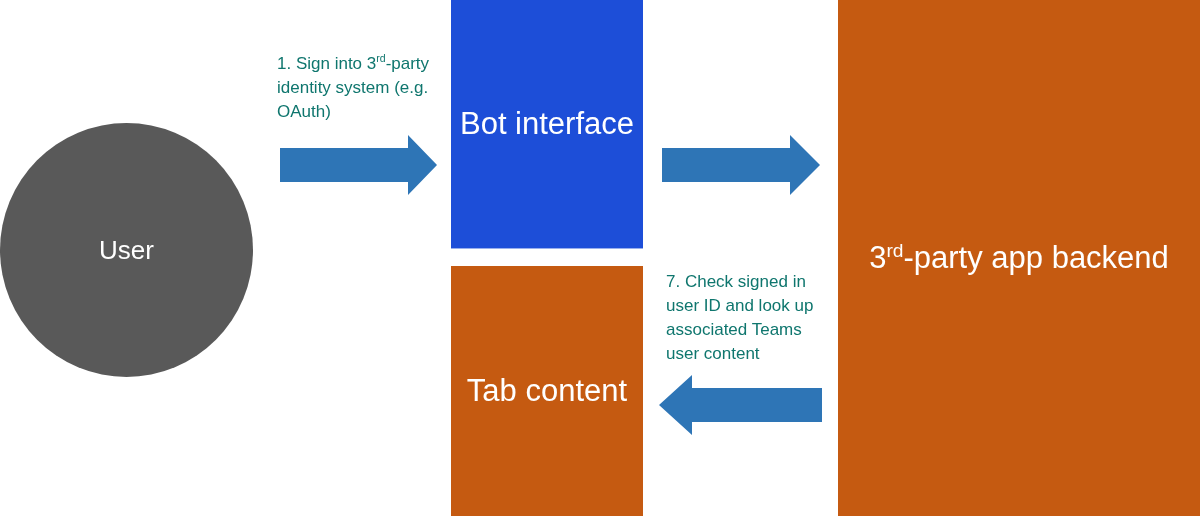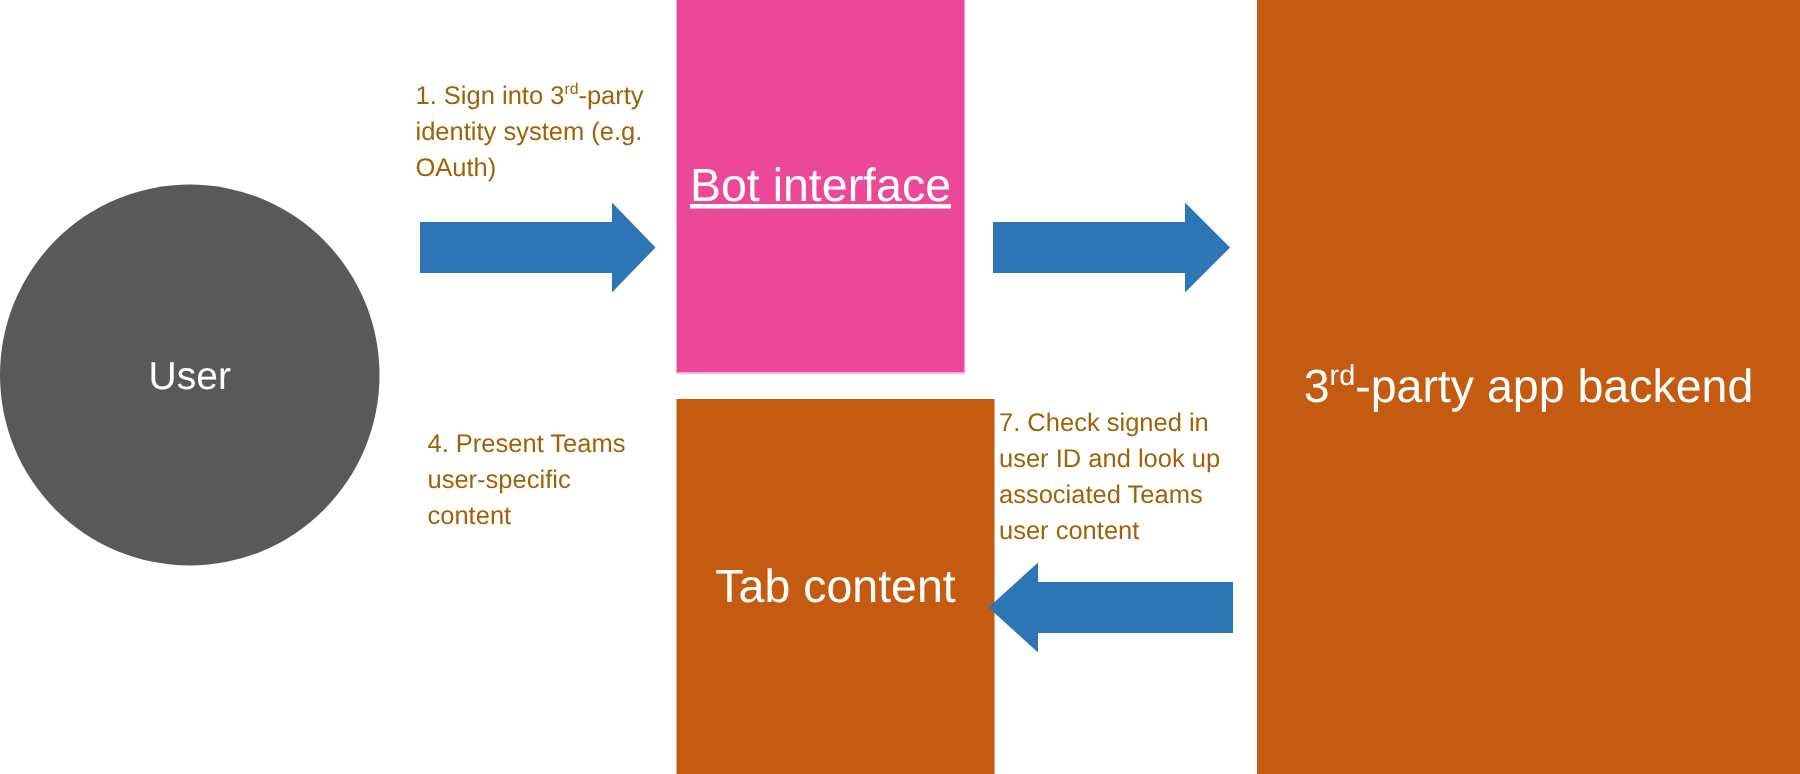--- a/index.html
+++ b/index.html
@@ -41,21 +41,21 @@
   .box-bot {
     left: 451px;
     top: 0px;
     width: 192px;
     height: 248px;
     border-bottom: 1px solid rgba(255,255,255,0.55);
   }
   .box-tab {
     left: 451px;
     top: 266px;
-    width: 212px;
+    width: 192px;
     height: 250px;
     text-align: center;
   }
   .box-backend {
     left: 838px;
     top: 0px;
     width: 362px;
     height: 516px;
   }
   sup {
@@ -68,37 +68,37 @@
     left: 0;
     top: 0;
     width: 1200px;
     height: 516px;
     pointer-events: none;
   }
   .annotation {
     position: absolute;
     font-size: 17px;
     line-height: 24px;
-    color: #a16207;
+    color: #0f766e;
   }
   .a1 { left: 277px; top: 52px;  width: 158px; }
   .a2 { left: 666px; top: 52px;  width: 165px; }
   .a3 { left: 666px; top: 270px; width: 160px; }
   .a4 { left: 285px; top: 284px; width: 145px; }
 </style>
 </head>
 <body>
 
 <div class="canvas">
 
   <div class="node circle" style="background: rgb(89, 89, 89);">
     <span class="node-label">User</span>
   </div>
 
-  <div class="node box-bot" style="background: #ec4899; text-decoration: underline;">
+  <div class="node box-bot" style="background: #1d4ed8;">
     <span class="node-label">Bot interface</span>
   </div>
 
   <div class="node box-tab" style="background: rgb(197, 90, 17);">
     <span class="node-label">Tab content</span>
   </div>
 
   <div class="node box-backend" style="background: rgb(197, 90, 17);">
     <span class="node-label"><span>3</span><sup>rd</sup><span>-party app backend</span></span>
   </div>
@@ -107,15 +107,14 @@
     <polygon points="280,148 408,148 408,135 437,165 408,195 408,182 280,182" fill="#2E75B6"></polygon>
     <polygon points="662,148 790,148 790,135 820,165 790,195 790,182 662,182" fill="#2E75B6"></polygon>
     <polygon points="822,388 692,388 692,375 659,405 692,435 692,422 822,422" fill="#2E75B6"></polygon>
   </svg>
 
   <div class="annotation a1"><span>1. Sign into 3</span><sup>rd</sup><span>-party identity system (e.g. OAuth)</span></div>
 
 
   <div class="annotation a3"><span>7. Check signed in user ID and look up associated Teams user content</span><sup></sup><span></span></div>
 
-  <div class="annotation a4"><span>4. Present Teams user-specific content</span><sup></sup><span></span></div>
 
 </div>
 
 </body></html>

